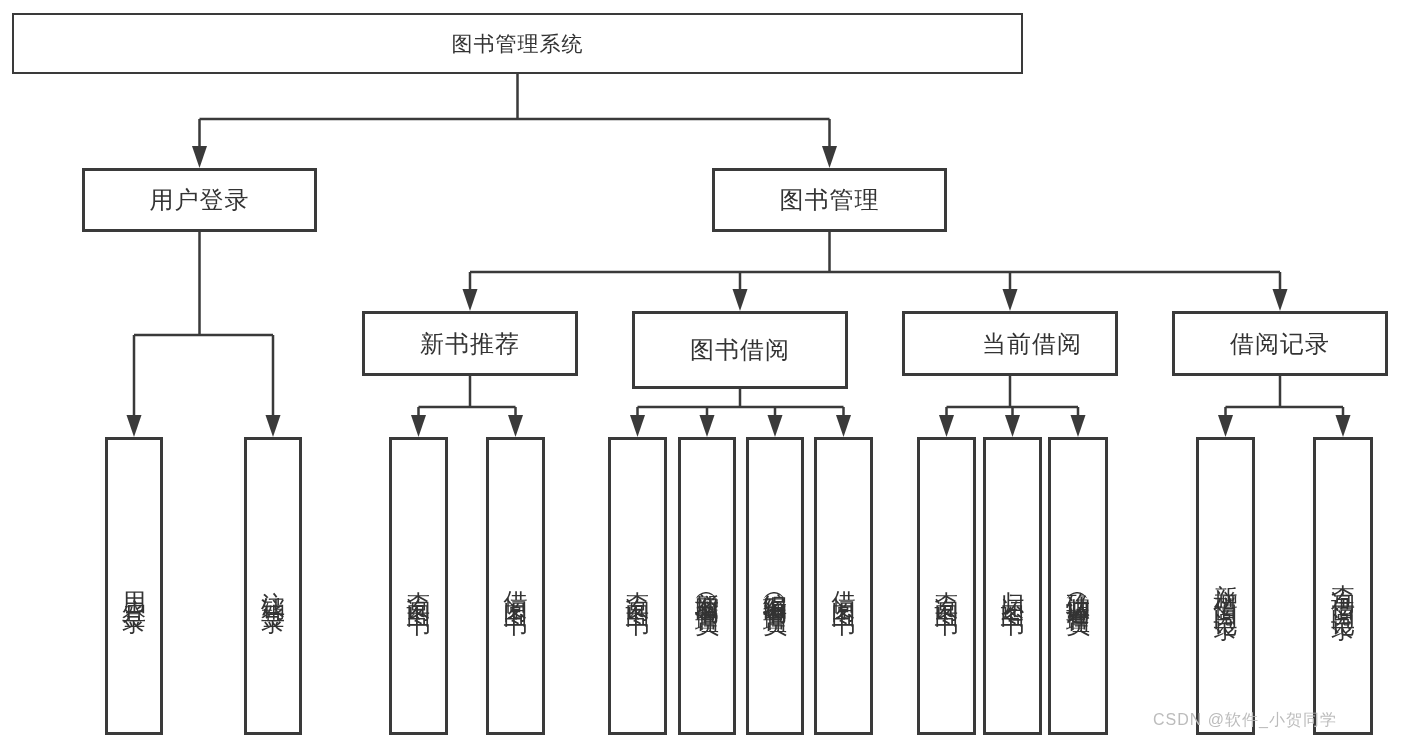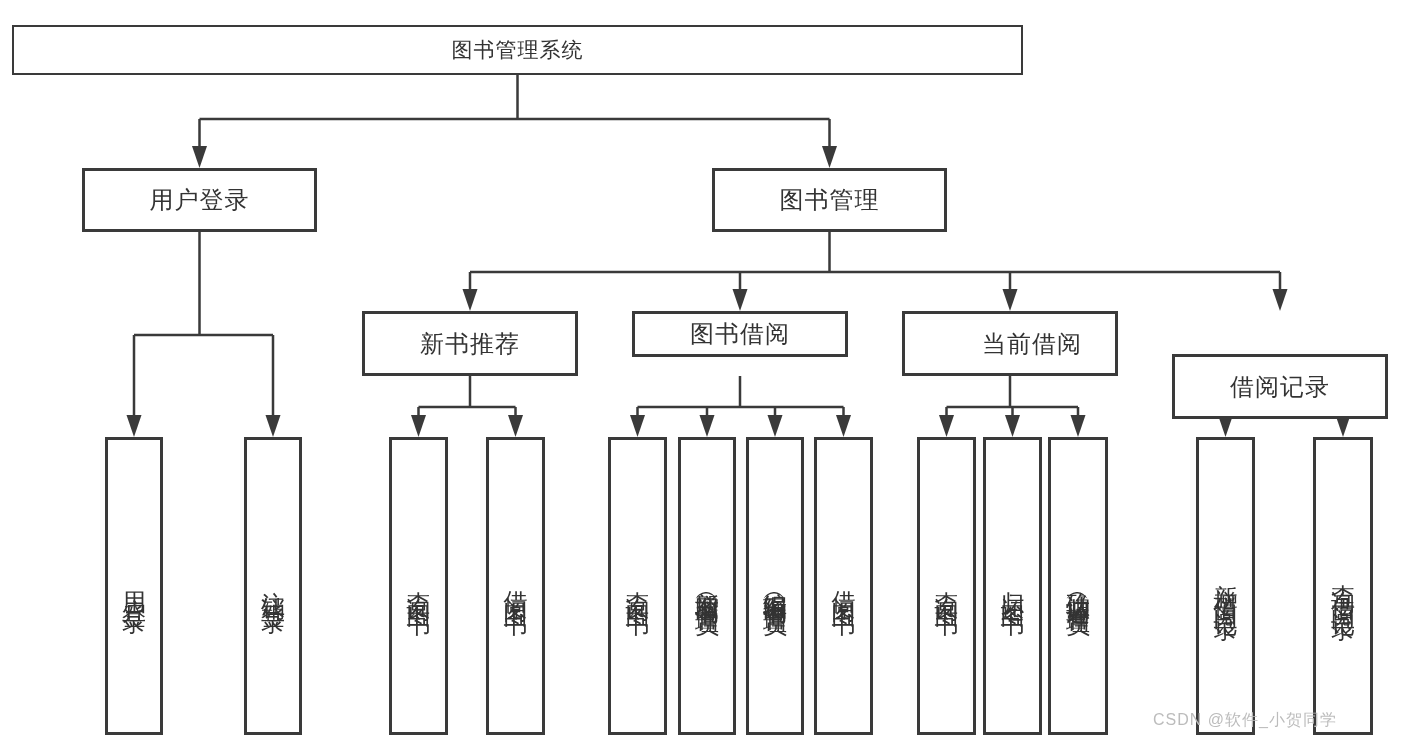--- a/index.html
+++ b/index.html
@@ -66,29 +66,29 @@
     <path d="M1010 376 L1010 407 M946.5 407 L1078 407 M946.5 407 L946.5 415 M1012.5 407 L1012.5 415 M1078 407 L1078 415"></path>
     <polygon points="939,415 954,415 946.5,437"></polygon>
     <polygon points="1005,415 1020,415 1012.5,437"></polygon>
     <polygon points="1070.5,415 1085.5,415 1078,437"></polygon>
 
     <path d="M1280 376 L1280 407 M1225.5 407 L1343 407 M1225.5 407 L1225.5 415 M1343 407 L1343 415"></path>
     <polygon points="1218,415 1233,415 1225.5,437"></polygon>
     <polygon points="1335.5,415 1350.5,415 1343,437"></polygon>
   </svg>
 
-  <div class="hnode root" style="left:12px;top:13px;width:1011px;height:50px;margin-top:12px;">图书管理系统</div>
+  <div class="hnode root" style="left:12px;top:13px;width:1011px;height:61px;">图书管理系统</div>
 
   <div class="hnode" style="left:82px;top:168px;width:235px;height:64px;">用户登录</div>
   <div class="hnode" style="left:362px;top:311px;width:216px;height:65px;">新书推荐</div>
 
   <div class="hnode" style="left:712px;top:168px;width:235px;height:64px;">图书管理</div>
-  <div class="hnode" style="left:632px;top:311px;width:216px;height:46px;">图书借阅</div>
+  <div class="hnode" style="left:632px;top:311px;width:216px;height:78px;">图书借阅</div>
   <div class="hnode" style="left:902px;top:311px;width:216px;height:65px;padding-left:44px;">当前借阅</div>
-  <div class="hnode" style="left:1172px;top:311px;width:216px;height:65px;margin-top:43px;">借阅记录</div>
+  <div class="hnode" style="left:1172px;top:311px;width:216px;height:65px;">借阅记录</div>
 
   <div class="vnode" style="left:105px;top:437px;width:58px;height:298px;">用户登录</div>
   <div class="vnode" style="left:244px;top:437px;width:58px;height:298px;">注销登录</div>
 
   <div class="vnode" style="left:389px;top:437px;width:59px;height:298px;">查询图书</div>
   <div class="vnode" style="left:486px;top:437px;width:59px;height:298px;">借阅图书</div>
 
   <div class="vnode" style="left:608px;top:437px;width:59px;height:298px;">查询图书</div>
   <div class="vnode tight" style="left:678px;top:437px;width:58px;height:298px;">新增图书（管理员）</div>
   <div class="vnode tight" style="left:746px;top:437px;width:58px;height:298px;">编辑图书（管理员）</div>

